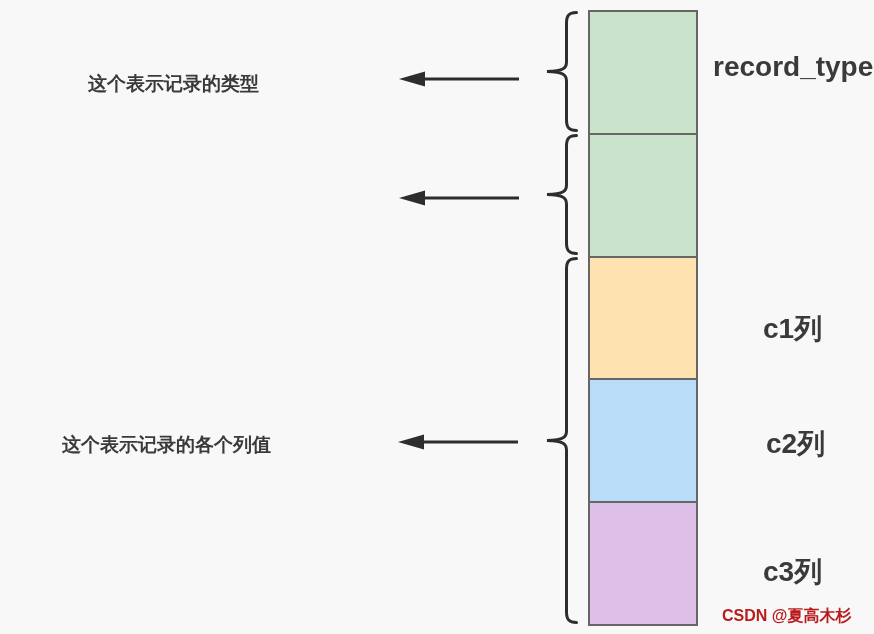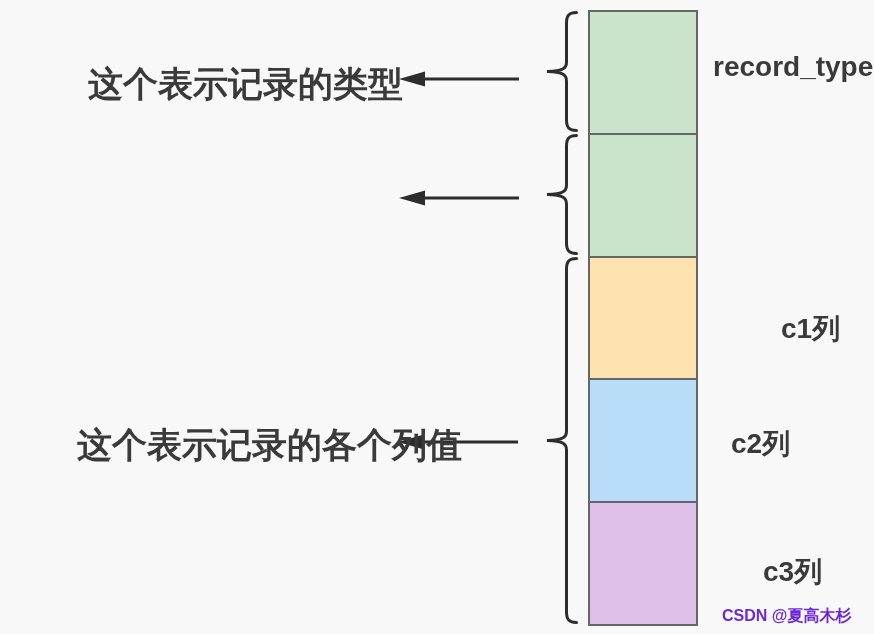--- a/index.html
+++ b/index.html
@@ -37,53 +37,53 @@
     position:absolute;
     color:#3a3a3a;
     font-size:28px;
     line-height:34px;
     white-space:nowrap;
   }
   
   .annotation{
     position:absolute;
     color:#3a3a3a;
-    font-size:35px;
+    font-size:19px;
     line-height:32px;
     white-space:nowrap;
   }
   
   .brace{position:absolute;left:543px;width:36px;}
   .arrow{position:absolute;width:124px;height:18px;}
   
   .watermark{
     position:absolute;
     left:722px;top:606px;
-    color:#6d28d9;
+    color:#b91c1c;
     font-size:16px;
     line-height:20px;
     white-space:nowrap;
   }
 </style>
 </head>
 <body>
 
 <div class="canvas">
 
   <div class="block-column">
     <div class="record-block h1" style="background: rgb(201, 228, 202);"></div>
     <div class="record-block h2" style="background: rgb(201, 228, 202);"></div>
     <div class="record-block h3" style="background: rgb(254, 226, 176);"></div>
     <div class="record-block h4" style="background: rgb(185, 220, 248);"></div>
     <div class="record-block h5" style="background: rgb(221, 191, 231);"></div>
   </div>
 
   <div class="field-label" style="left:713px;top:50px;">record_type</div>
-  <div class="field-label" style="left:781px;top:312px;">c1列</div>
-  <div class="field-label" style="left:731px;top:427px;">c2列</div>
+  <div class="field-label" style="left:763px;top:312px;">c1列</div>
+  <div class="field-label" style="left:766px;top:427px;">c2列</div>
   <div class="field-label" style="left:763px;top:555px;">c3列</div>
 
   <svg class="brace" style="top:10px;" width="36" height="123" viewBox="0 0 36 123">
     <path d="M 33.5 2.5 C 26 2.5, 23.5 5.5, 23.5 13 L 23.5 52 C 23.5 58, 21 61, 4 61.5 C 21 62, 23.5 65, 23.5 71 L 23.5 110 C 23.5 117.5, 26 120.5, 33.5 120.5" fill="none" stroke="#2d2d2d" stroke-width="3" stroke-linecap="round"></path>
   </svg>
   <svg class="brace" style="top:133px;" width="36" height="123" viewBox="0 0 36 123">
     <path d="M 33.5 2.5 C 26 2.5, 23.5 5.5, 23.5 13 L 23.5 52 C 23.5 58, 21 61, 4 61.5 C 21 62, 23.5 65, 23.5 71 L 23.5 110 C 23.5 117.5, 26 120.5, 33.5 120.5" fill="none" stroke="#2d2d2d" stroke-width="3" stroke-linecap="round"></path>
   </svg>
   <svg class="brace" style="top:256px;" width="36" height="369" viewBox="0 0 36 369">
     <path d="M 33.5 2.5 C 26 2.5, 23.5 5.5, 23.5 13 L 23.5 175 C 23.5 181, 21 184, 4 184.5 C 21 185, 23.5 188, 23.5 194 L 23.5 356 C 23.5 363.5, 26 366.5, 33.5 366.5" fill="none" stroke="#2d2d2d" stroke-width="3" stroke-linecap="round"></path>
@@ -96,17 +96,17 @@
   <svg class="arrow" style="left:398px;top:189px;" viewBox="0 0 124 18">
     <line x1="121" y1="9" x2="26" y2="9" stroke="#2d2d2d" stroke-width="3"></line>
     <polygon points="27,1.5 27,16.5 1,9" fill="#2d2d2d"></polygon>
   </svg>
   <svg class="arrow" style="left:397px;top:433px;" viewBox="0 0 124 18">
     <line x1="121" y1="9" x2="26" y2="9" stroke="#2d2d2d" stroke-width="3"></line>
     <polygon points="27,1.5 27,16.5 1,9" fill="#2d2d2d"></polygon>
   </svg>
 
   <div class="annotation" style="left:88px;top:68px;">这个表示记录的类型</div>
-  <div class="annotation" style="left:62px;top:429px;margin-left:15px;">这个表示记录的各个列值</div>
+  <div class="annotation" style="left:62px;top:429px;">这个表示记录的各个列值</div>
 
   <div class="watermark">CSDN @夏高木杉</div>
 
 </div>
 
 </body></html>

